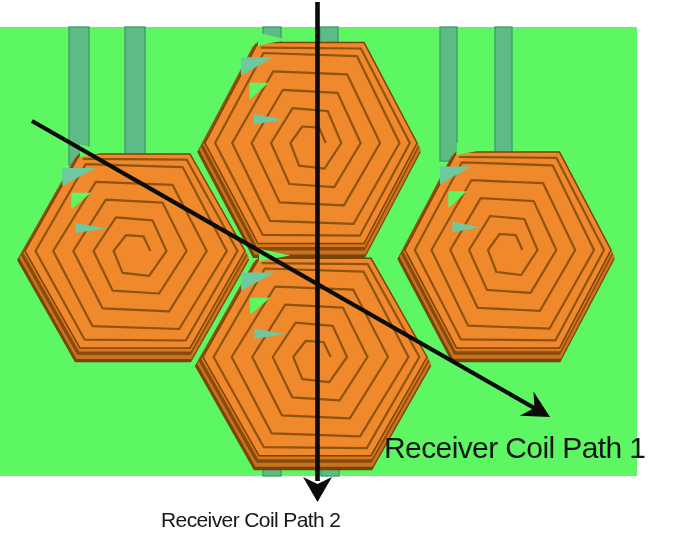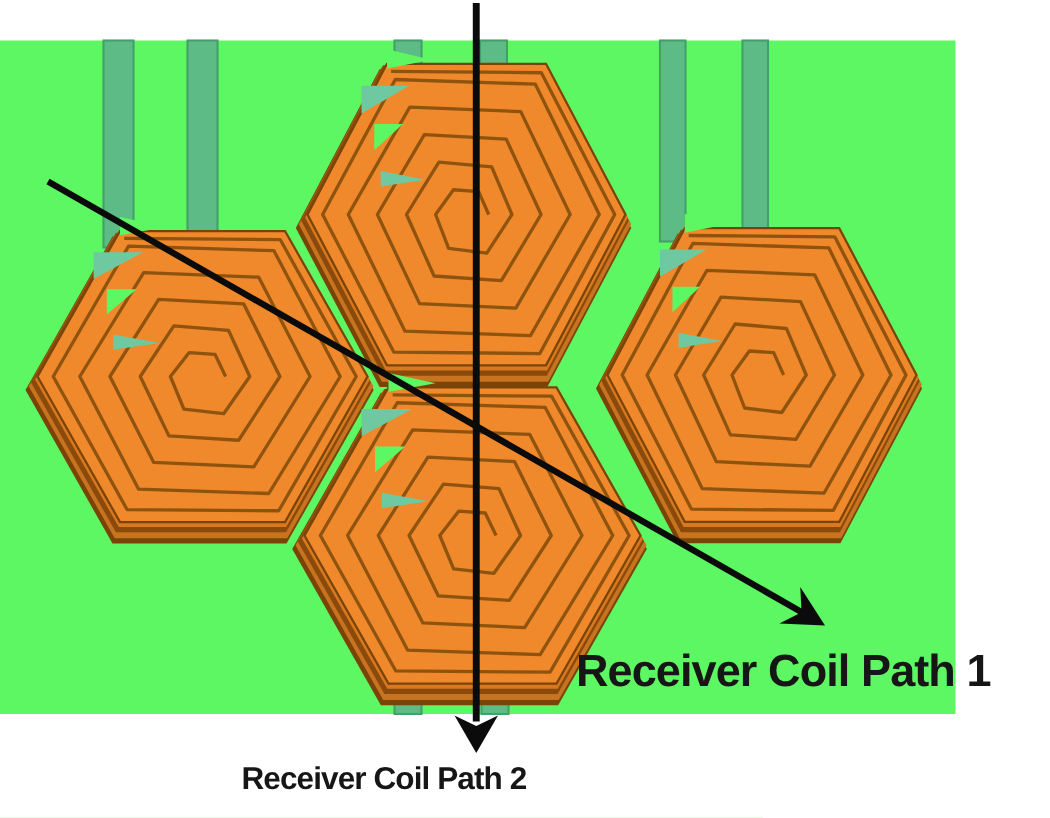--- a/index.html
+++ b/index.html
@@ -7,21 +7,21 @@
     position:relative;
     width:700px;height:545px;
     background:#ffffff;
     overflow:hidden;
     font-family:"Liberation Sans", sans-serif;
   }
   .stage svg{position:absolute;left:0;top:0;}
   .arrow-label{
     position:absolute;
     color:#161616;
-    font-weight:700;
+    font-weight:400;
     letter-spacing:-0.6px;
     white-space:nowrap;
     line-height:1;
   }
   .label-path1{left:384px;top:433px;font-size:30px;}
   .label-path2{left:161px;top:509px;font-size:21px;}
 </style>
 </head>
 <body>
 

